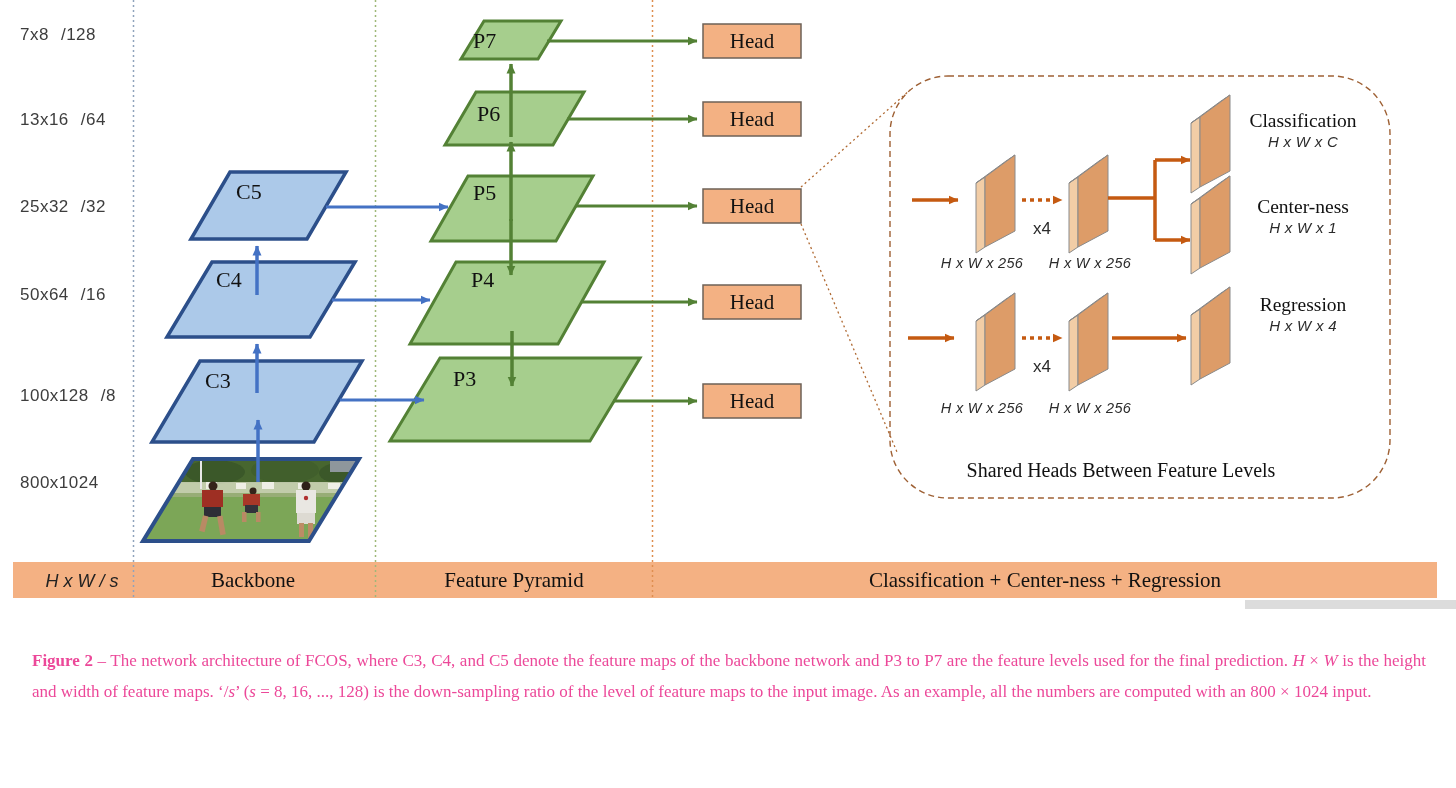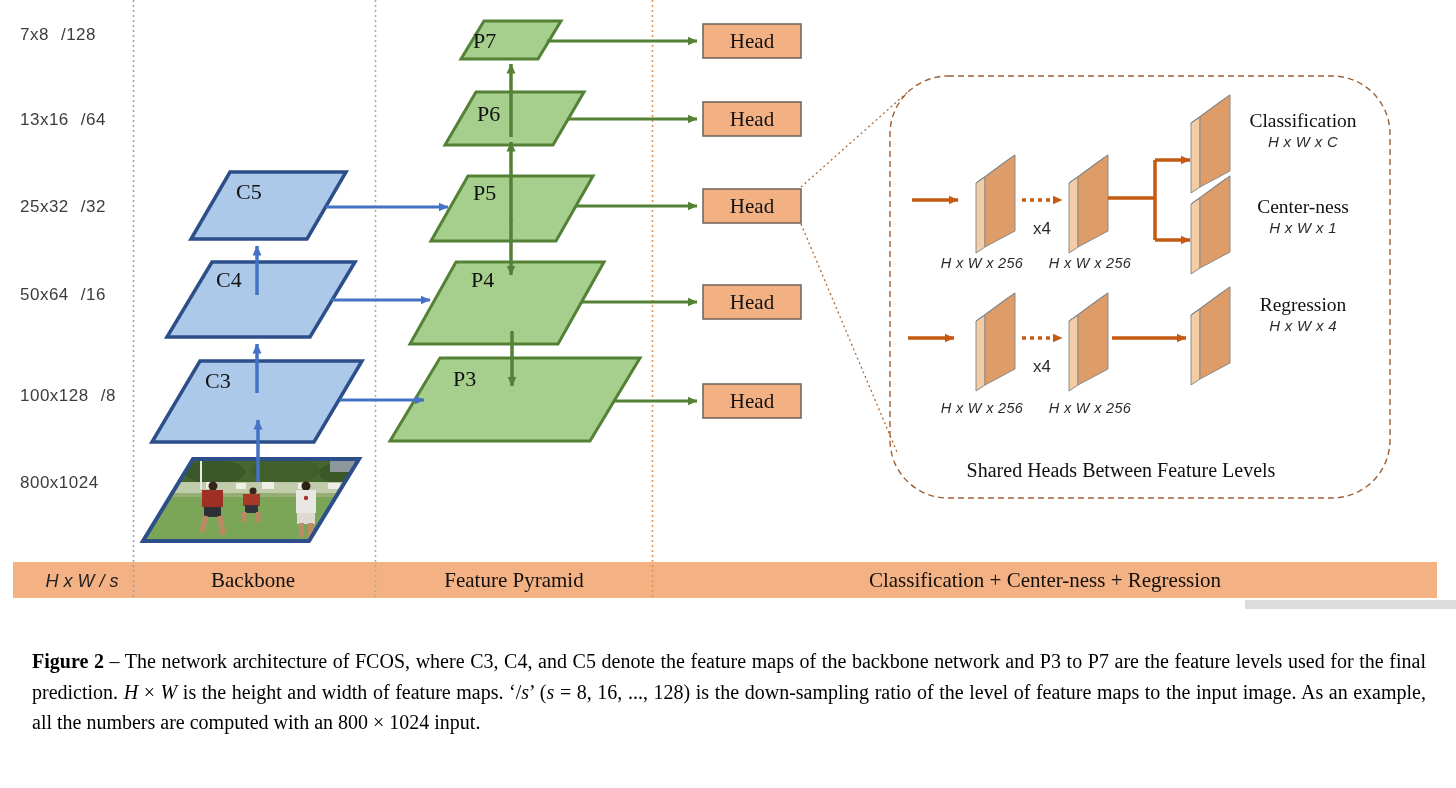--- a/index.html
+++ b/index.html
@@ -13,22 +13,22 @@
   .block-label{font-size:22px;fill:#111111;}
   .head-label{font-size:21px;fill:#111111;}
   .bar-section{font-size:21px;fill:#111111;}
   .bar-dims{font-size:18px;fill:#222222;font-style:italic;}
   .conv-label{font-size:14.5px;fill:#2b2b2b;font-style:italic;letter-spacing:0.3px;}
   .x4-label{font-size:17px;fill:#2b2b2b;}
   .out-name{font-size:19.5px;fill:#111111;}
   .out-dims{font-size:15px;fill:#2b2b2b;font-style:italic;letter-spacing:0.3px;}
   .footer-label{font-size:20px;fill:#111111;}
   .caption{position:absolute;left:32px;top:646px;width:1394px;margin:0;
-           font-family:"Liberation Serif",serif;font-size:20px;line-height:30.5px;
-           color:#000000;text-align:justify;}
+           font-family:"Liberation Serif",serif;font-size:17px;line-height:30.5px;
+           color:#ec4899;text-align:justify;}
   .cap-bold{font-weight:bold;}
   .cap-italic{font-style:italic;}
 </style>
 </head>
 <body>
 
 <div class="page">
 
 <svg width="1456" height="620" viewBox="0 0 1456 620">
   <defs>

